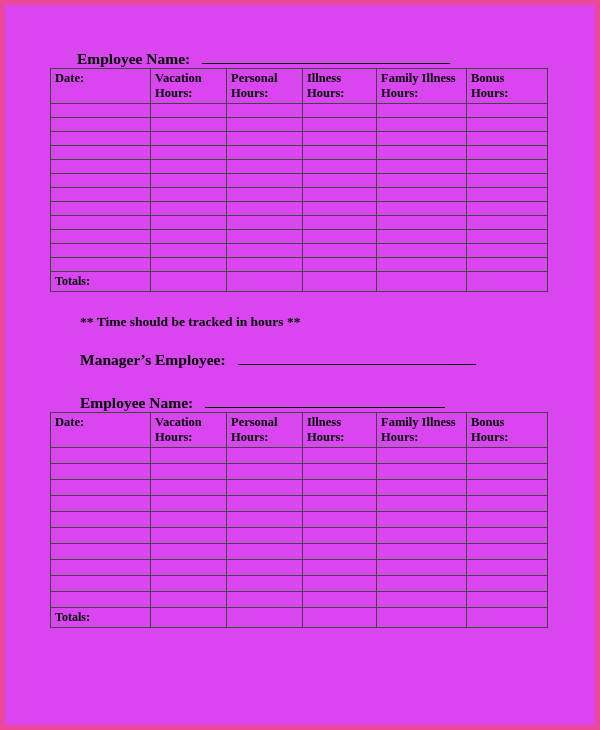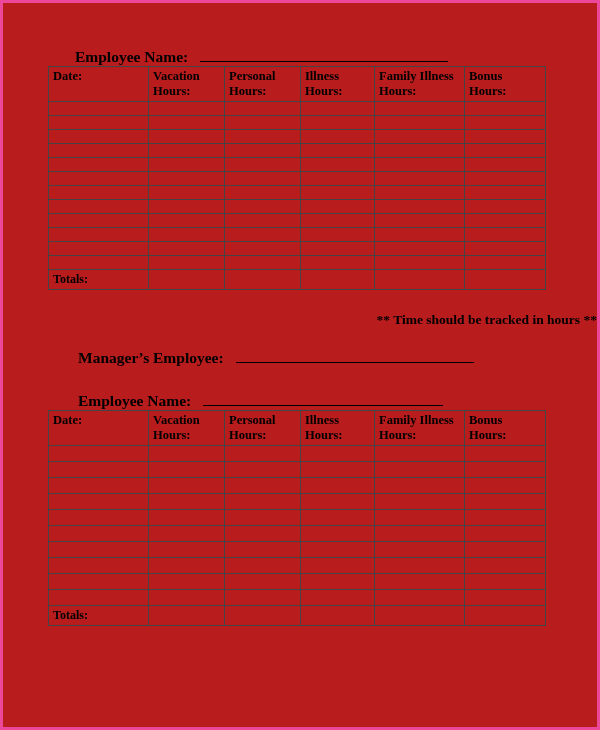--- a/index.html
+++ b/index.html
@@ -1,33 +1,33 @@
 <!DOCTYPE html>
 <html><head>
 <meta charset="utf-8">
 <style>
   html,body { margin:0; padding:0; background:#e8e8e8; }
   .page {
     position:relative;
     width:600px; height:730px;
     margin:0 auto;
-    background:#b91c1c;
-    border:3px solid #ec4899;
+    background:#d946ef;
+    border:5px solid #ec4899;
     box-sizing:border-box;
     font-family:"Liberation Serif", serif;
     color:#000;
     overflow:hidden;
   }
   .field-row {
     font-weight:bold;
     font-size:15.5px;
     white-space:nowrap;
   }
   .row-emp1    { margin:44px 0 0 72px; }
-  .row-note    { margin:22px 0 0 75px; font-size:13.5px;text-align:right; }
+  .row-note    { margin:22px 0 0 75px; font-size:13.5px; }
   .row-mgr     { margin:20px 0 0 75px; }
   .row-emp2    { margin:24px 0 0 75px; }
   .write-line {
     display:inline-block;
     border-bottom:1.5px solid #000;
     height:14px;
     vertical-align:baseline;
     margin-left:8px;
   }
   .line-emp1 { width:248px; }

